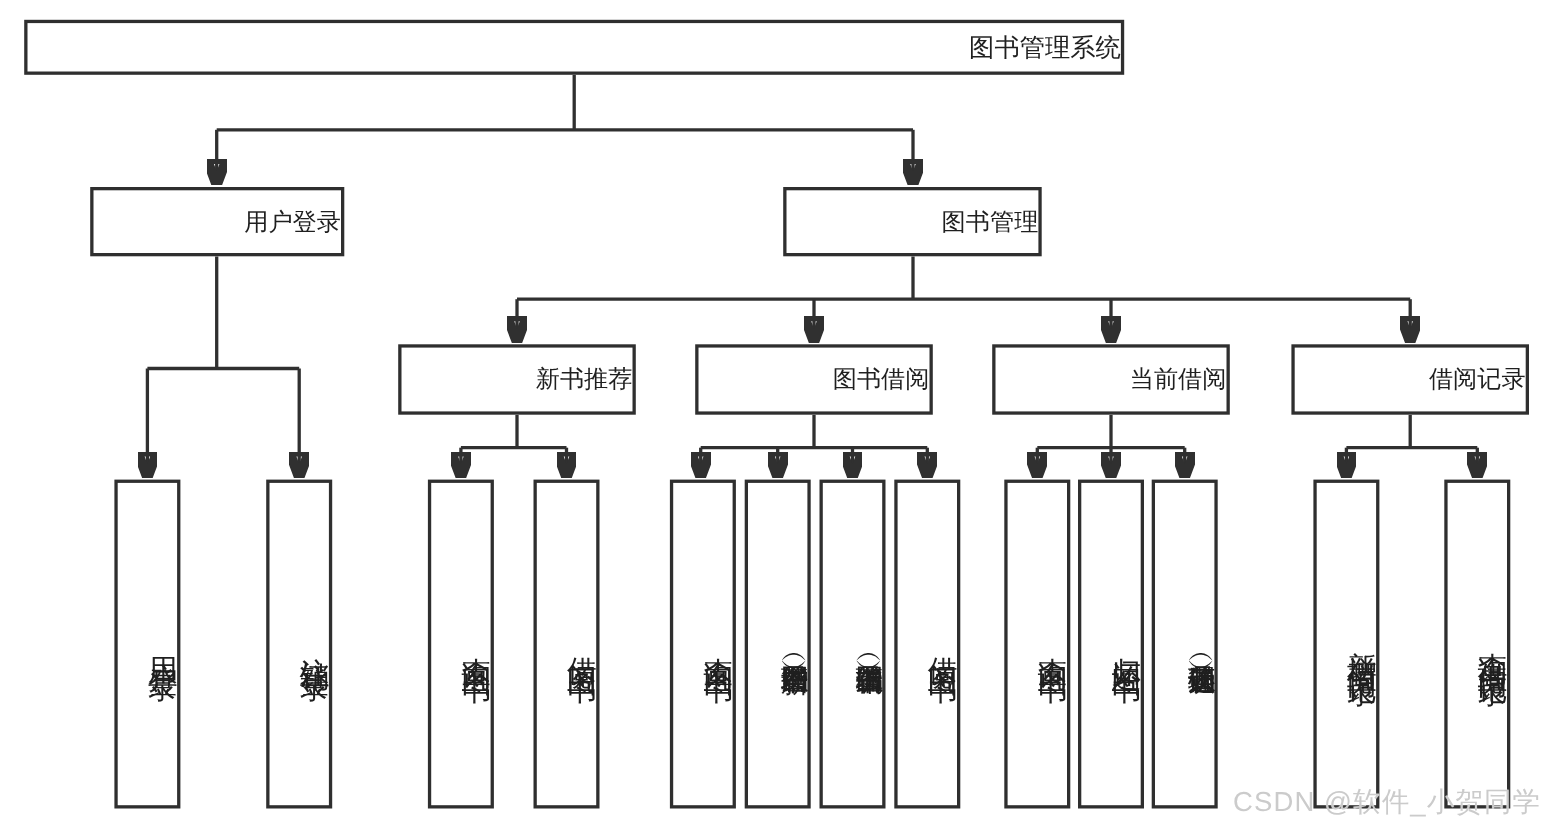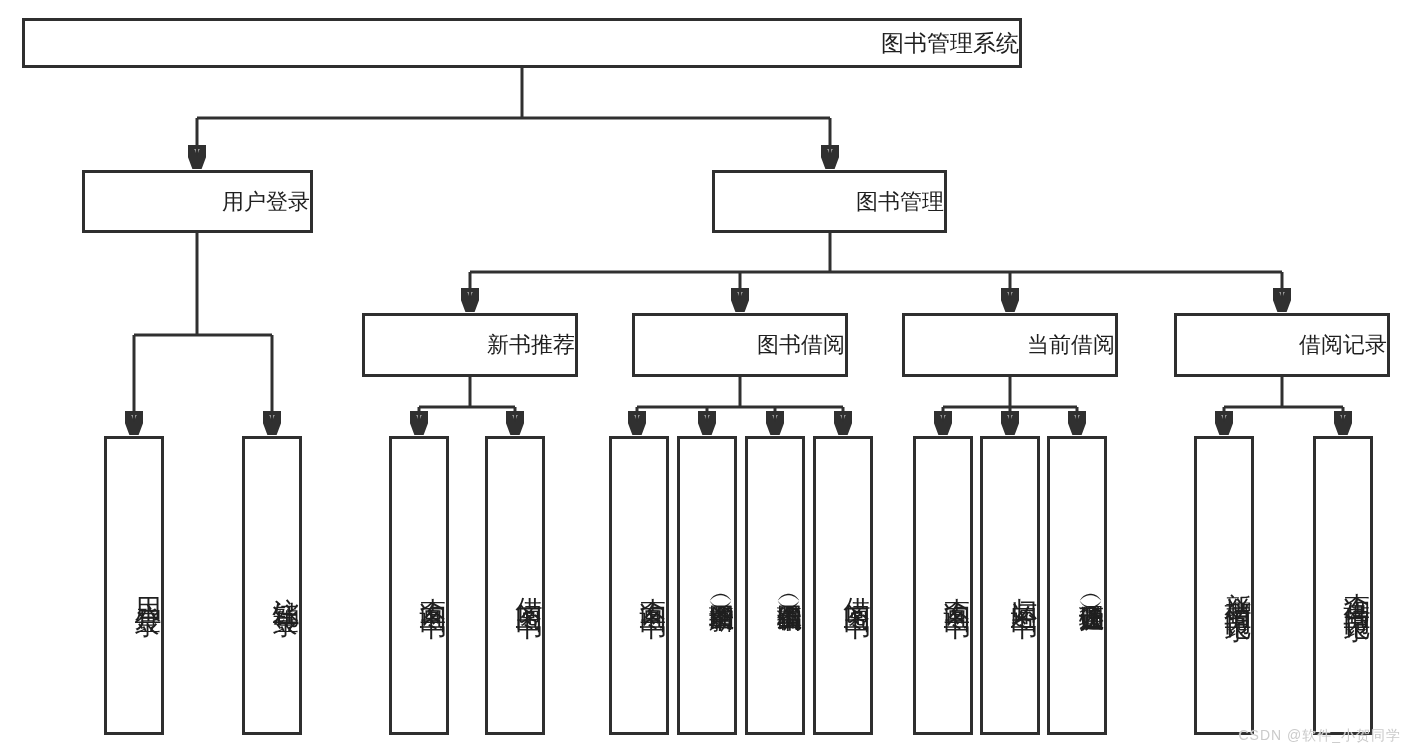--- a/index.html
+++ b/index.html
@@ -61,21 +61,21 @@
   .leaf.x8  { left: 813px; }
   .leaf.x9  { left: 913px; }
   .leaf.x10 { left: 980px; }
   .leaf.x11 { left: 1047px; }
   .leaf.x12 { left: 1194px; }
   .leaf.x13 { left: 1313px; }
   .watermark {
     position: absolute;
     right: 4px;
     bottom: 2px;
-    font-size: 14px;
+    font-size: 25px;
     color: #cbcbcb;
     text-shadow: 0 0 1px rgba(255,255,255,0.8);
     z-index: 5;
     letter-spacing: 1px;
   }
 </style>
 </head>
 <body>
 
 <div class="canvas">

